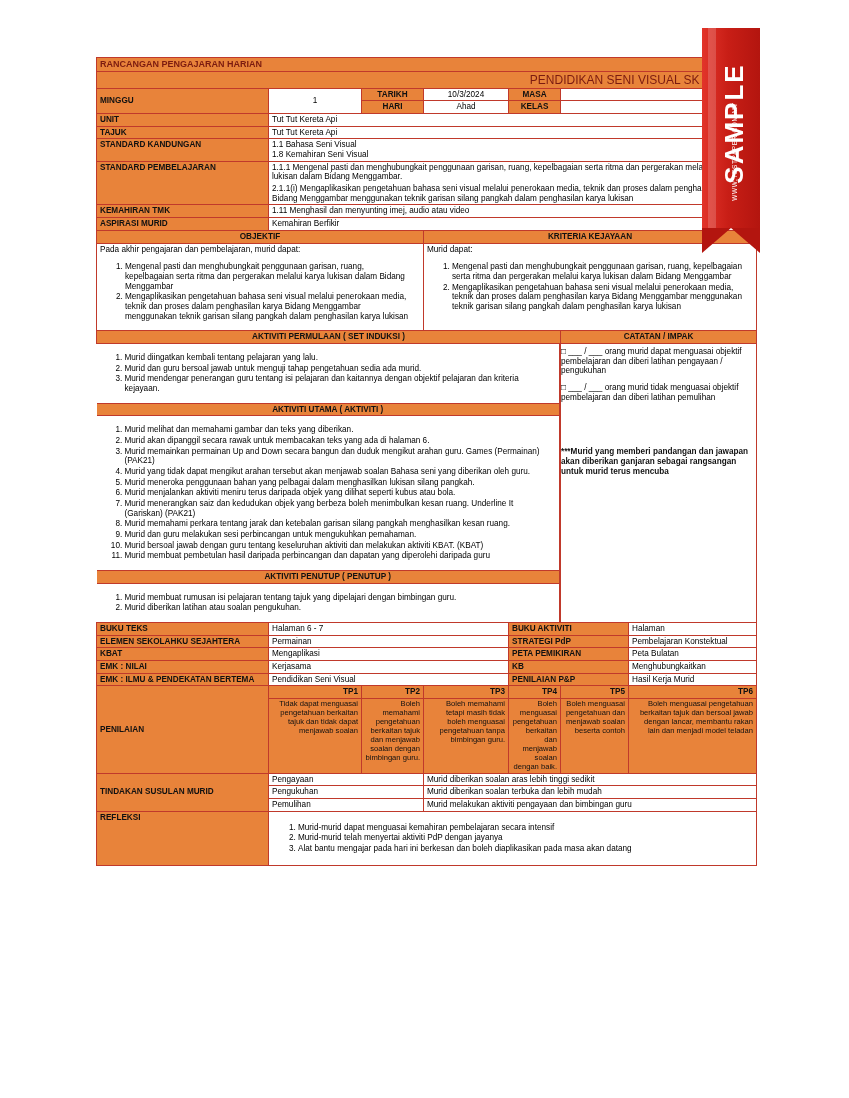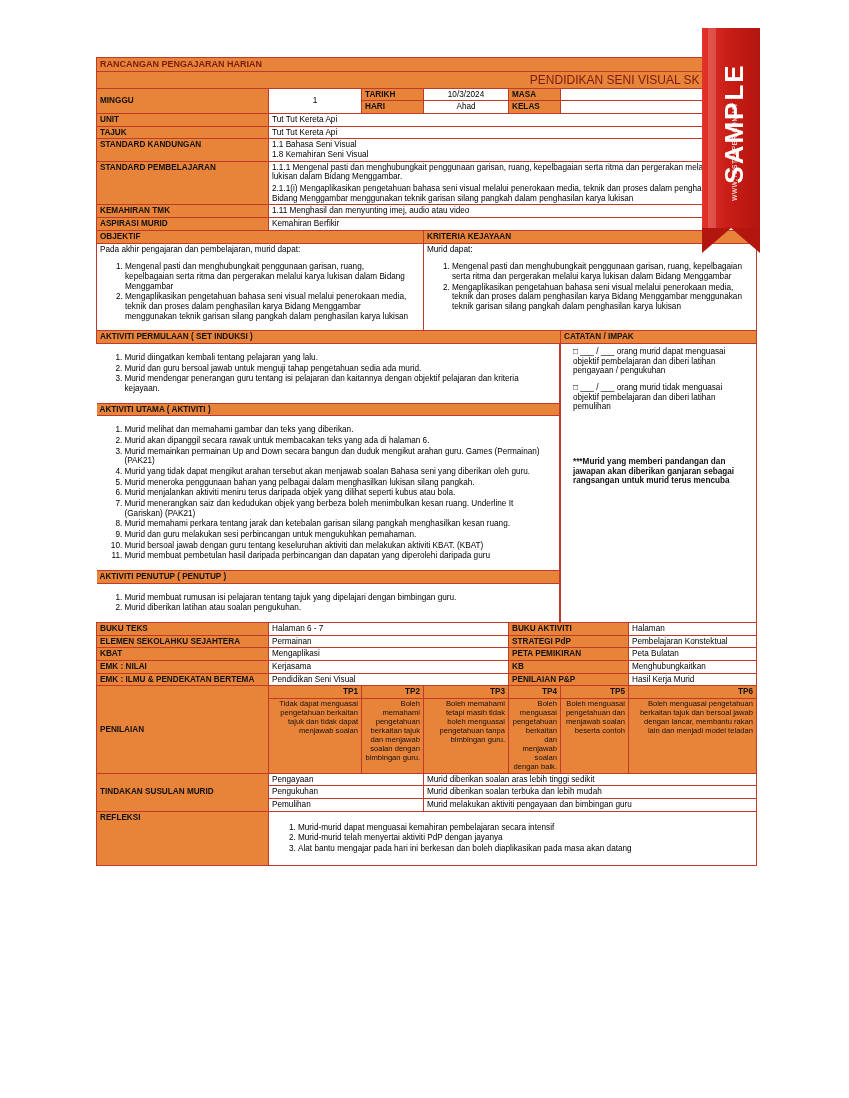--- a/index.html
+++ b/index.html
@@ -3,21 +3,21 @@
 <meta charset="utf-8">
 <style>
   html,body{margin:0;padding:0;background:#ffffff;}
   body{width:849px;height:1098px;font-family:"Liberation Sans",sans-serif;font-size:8.2px;color:#000;position:relative;overflow:hidden;}
   .page{position:absolute;left:96px;top:57px;width:660px;}
   table.doc{border-collapse:collapse;width:660px;table-layout:fixed;}
   table.doc td{border:1px solid #c0392b;vertical-align:top;padding:1px 3px;line-height:1.18;}
   .hdr{background:#e8833a;color:#7b1b10;font-weight:bold;text-align:left;font-size:9px;padding:2px 0;}
   .hdr2{background:#e8833a;color:#7b1b10;font-weight:normal;text-align:right;font-size:12px;padding:2px 0;}
   .lbl{background:#e8833a;color:#111;font-weight:bold;font-size:8.2px;}
-  .lblc{background:#e8833a;color:#111;font-weight:bold;font-size:8.2px;text-align:left;}
+  .lblc{background:#e8833a;color:#111;font-weight:bold;font-size:8.2px;text-align:center;}
   .white{background:#ffffff;}
   .ctr{text-align:center;}
   ol.num{margin:8px;padding-left:17px;}
   ol.num>li{margin:0 0 1px 0;}
   .catatan p{margin:0 0 7px 0;}
   .catatan .star{font-weight:bold;color:#111;margin-top:45px;}
   .pen-head{background:#e8833a;color:#111;font-weight:bold;text-align:right;font-size:8.2px;}
   .pen-cell{background:#e8833a;color:#111;text-align:right;font-size:7.6px;line-height:1.15;padding:3px 2px;}
   
   .ribbon{position:absolute;left:702px;top:28px;width:58px;height:225px;}
@@ -161,21 +161,21 @@
             <td class="white" style="border-left:none;border-bottom:none">
               <ol class="num">
                 <li>Murid membuat rumusan isi pelajaran tentang tajuk yang dipelajari dengan bimbingan guru.</li>
                 <li>Murid diberikan latihan atau soalan pengukuhan.</li>
               </ol>
             </td>
           </tr>
         </tbody>
             </table>
       </td>
-      <td class="white catatan" colspan="2" style="padding:3px 12px">
+      <td class="white catatan" colspan="2" style="padding:3px 0">
         <p>□ ___ / ___ orang murid dapat menguasai objektif pembelajaran dan diberi latihan pengayaan / pengukuhan</p>
         <p>□ ___ / ___ orang murid tidak menguasai objektif pembelajaran dan diberi latihan pemulihan</p>
         <p class="star">***Murid yang memberi pandangan dan jawapan akan diberikan ganjaran sebagai rangsangan untuk murid terus mencuba</p>
       </td>
     </tr>
 
     <tr>
       <td class="lbl">BUKU TEKS</td>
       <td class="white" colspan="3">Halaman 6 - 7</td>
       <td class="lbl" colspan="2">BUKU AKTIVITI</td>

